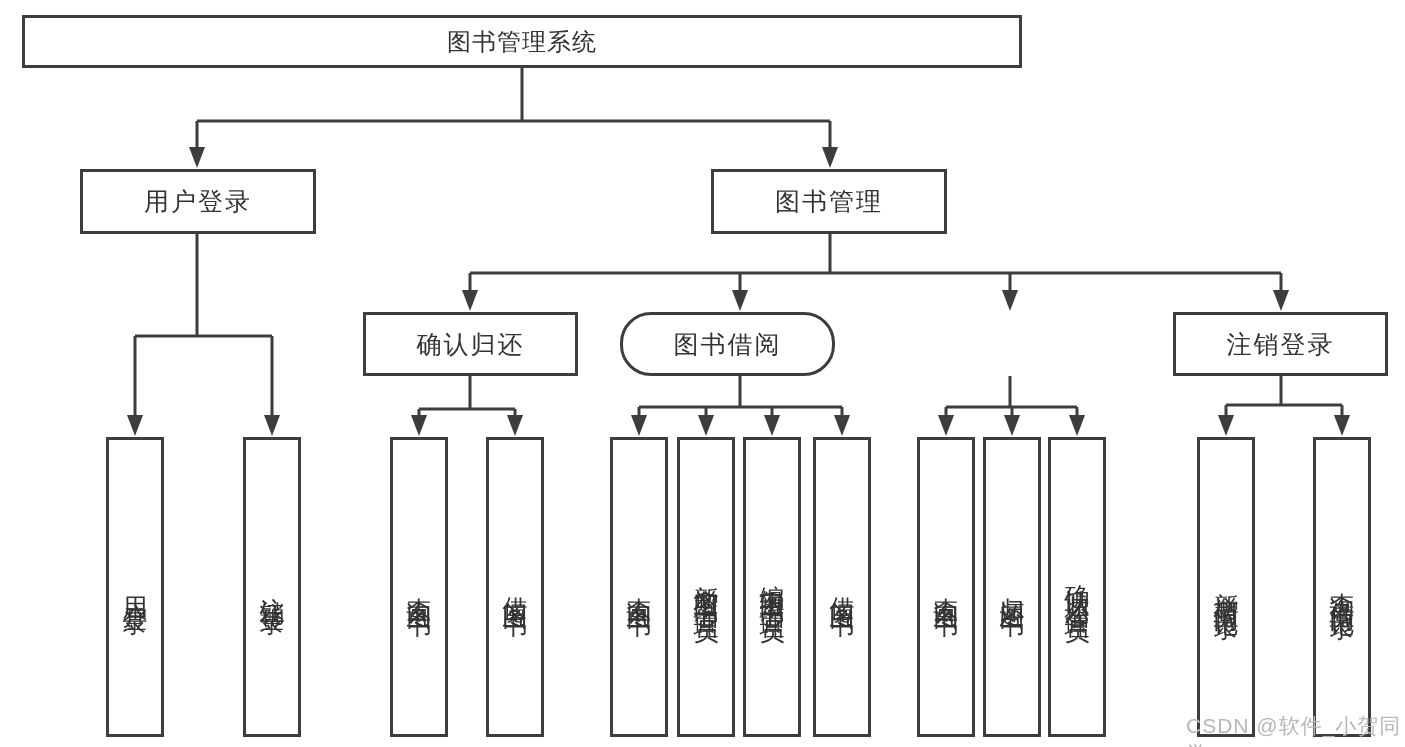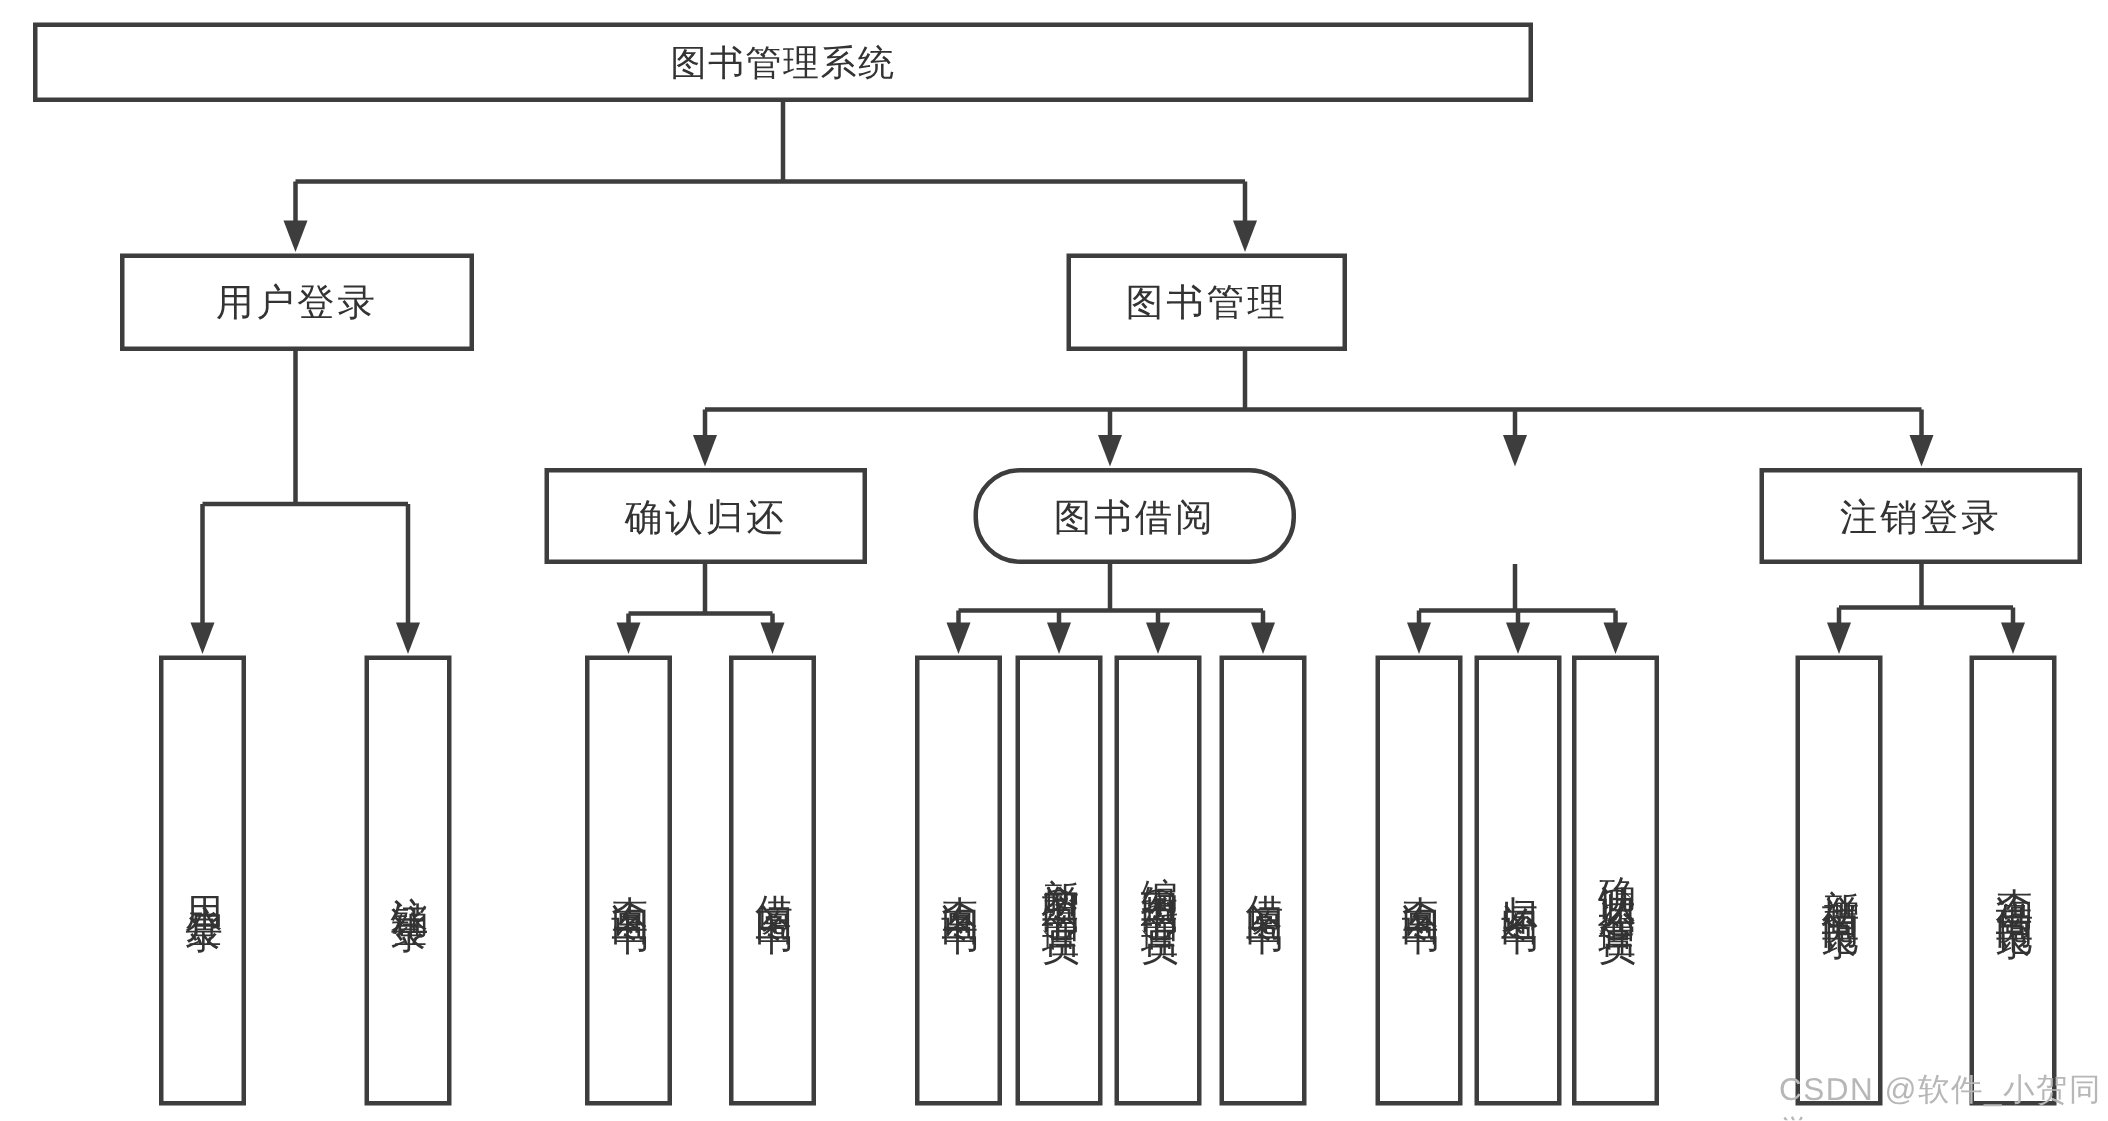--- a/index.html
+++ b/index.html
@@ -110,24 +110,24 @@
       <polygon points="1004,415 1020,415 1012,436"></polygon>
       <polygon points="1069,415 1085,415 1077,436"></polygon>
       <polygon points="1218,415 1234,415 1226,436"></polygon>
       <polygon points="1334,415 1350,415 1342,436"></polygon>
     </g>
   </svg>
 
   <div class="box h root" style="left:22px; top:15px; width:1000px; height:53px;">图书管理系统</div>
 
   <div class="box h" style="left:80px; top:169px; width:236px; height:65px;">用户登录</div>
-  <div class="box h" style="left:711px; top:169px; width:187px; height:65px;">图书管理</div>
+  <div class="box h" style="left:711px; top:169px; width:236px; height:65px;">图书管理</div>
 
   <div class="box h" style="left:363px; top:312px; width:215px; height:64px;">确认归还</div>
-  <div class="box h" style="left:649px; top:312px; width:215px; height:64px;border-radius:31px;">图书借阅</div>
+  <div class="box h" style="left:620px; top:312px; width:215px; height:64px;border-radius:31px;">图书借阅</div>
   <div class="box h" style="left:1173px; top:312px; width:215px; height:64px;">注销登录</div>
 
   <div class="box v" style="left:106px; top:437px; width:58px; height:300px;">用户登录</div>
   <div class="box v" style="left:243px; top:437px; width:58px; height:300px;">注销登录</div>
 
   <div class="box v" style="left:390px; top:437px; width:58px; height:300px;">查询图书</div>
   <div class="box v" style="left:486px; top:437px; width:58px; height:300px;">借阅图书</div>
 
   <div class="box v" style="left:610px; top:437px; width:58px; height:300px;">查询图书</div>
   <div class="box v" style="left:677px; top:437px; width:58px; height:300px;">新增图书（管理员）</div>

